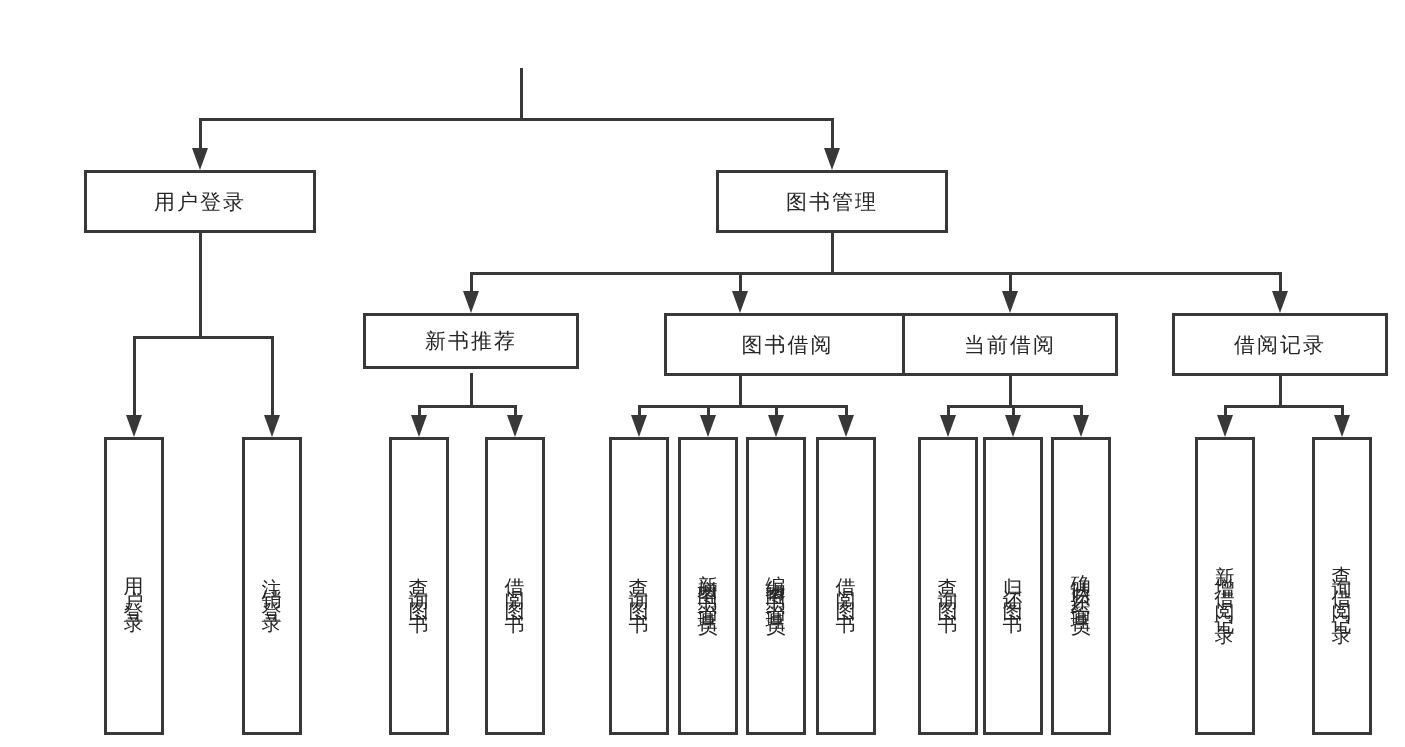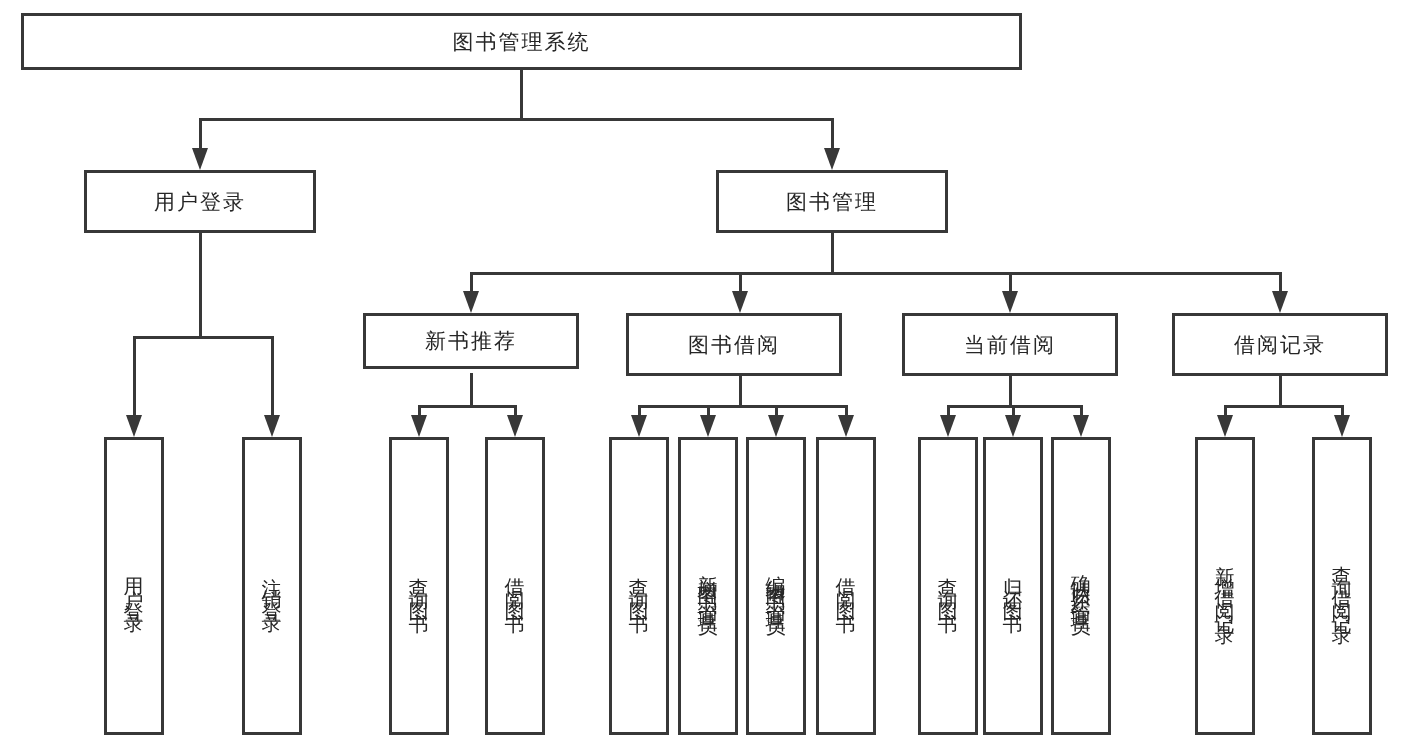--- a/index.html
+++ b/index.html
@@ -32,21 +32,20 @@
     position:absolute; left:1186px; top:714px;
     font-size:19px; color:var(--wm,#b2b5bc); white-space:nowrap;
     text-shadow:0 0 3px #fff, 1px 1px 0 #fff, -1px -1px 0 #fff;
   }
 </style>
 </head>
 <body>
 
 <div class="stage">
 
-  <div class="node" style="left:21px; top:13px; width:1001px; height:57px;">图书管理系统</div>
 
   <div class="v" style="left:520px; top:68px; width:3px; height:53px;"></div>
   <div class="h" style="left:199px; top:118px; width:635px; height:3px;"></div>
   <div class="v" style="left:199px; top:118px; width:3px; height:32px;"></div>
   <div class="arrow" style="left:192px; top:148px;"></div>
   <div class="v" style="left:831px; top:118px; width:3px; height:32px;"></div>
   <div class="arrow" style="left:824px; top:148px;"></div>
 
   <div class="node" style="left:84px; top:170px; width:232px; height:63px;">用户登录</div>
   <div class="node" style="left:716px; top:170px; width:232px; height:63px;">图书管理</div>
@@ -63,21 +62,21 @@
   <div class="v" style="left:470px; top:272px; width:3px; height:21px;"></div>
   <div class="arrow" style="left:463px; top:291px;"></div>
   <div class="v" style="left:739px; top:272px; width:3px; height:21px;"></div>
   <div class="arrow" style="left:732px; top:291px;"></div>
   <div class="v" style="left:1009px; top:272px; width:3px; height:21px;"></div>
   <div class="arrow" style="left:1002px; top:291px;"></div>
   <div class="v" style="left:1279px; top:272px; width:3px; height:21px;"></div>
   <div class="arrow" style="left:1272px; top:291px;"></div>
 
   <div class="node" style="left:363px; top:313px; width:216px; height:56px;">新书推荐</div>
-  <div class="node" style="left:626px; top:313px; width:216px; height:63px;">图书借阅</div>
+  <div class="node" style="left:664px; top:313px; width:247px; height:63px;">图书借阅</div>
   <div class="node" style="left:1172px; top:313px; width:216px; height:63px;">借阅记录</div>
   <div class="node" style="left:902px; top:313px; width:216px; height:63px;">当前借阅</div>
 
   <div class="v" style="left:470px; top:373px; width:3px; height:35px;"></div>
   <div class="h" style="left:418px; top:405px; width:99px; height:3px;"></div>
   <div class="v" style="left:418px; top:405px; width:3px; height:12px;"></div>
   <div class="arrow" style="left:411px; top:415px;"></div>
   <div class="v" style="left:514px; top:405px; width:3px; height:12px;"></div>
   <div class="arrow" style="left:507px; top:415px;"></div>
 

